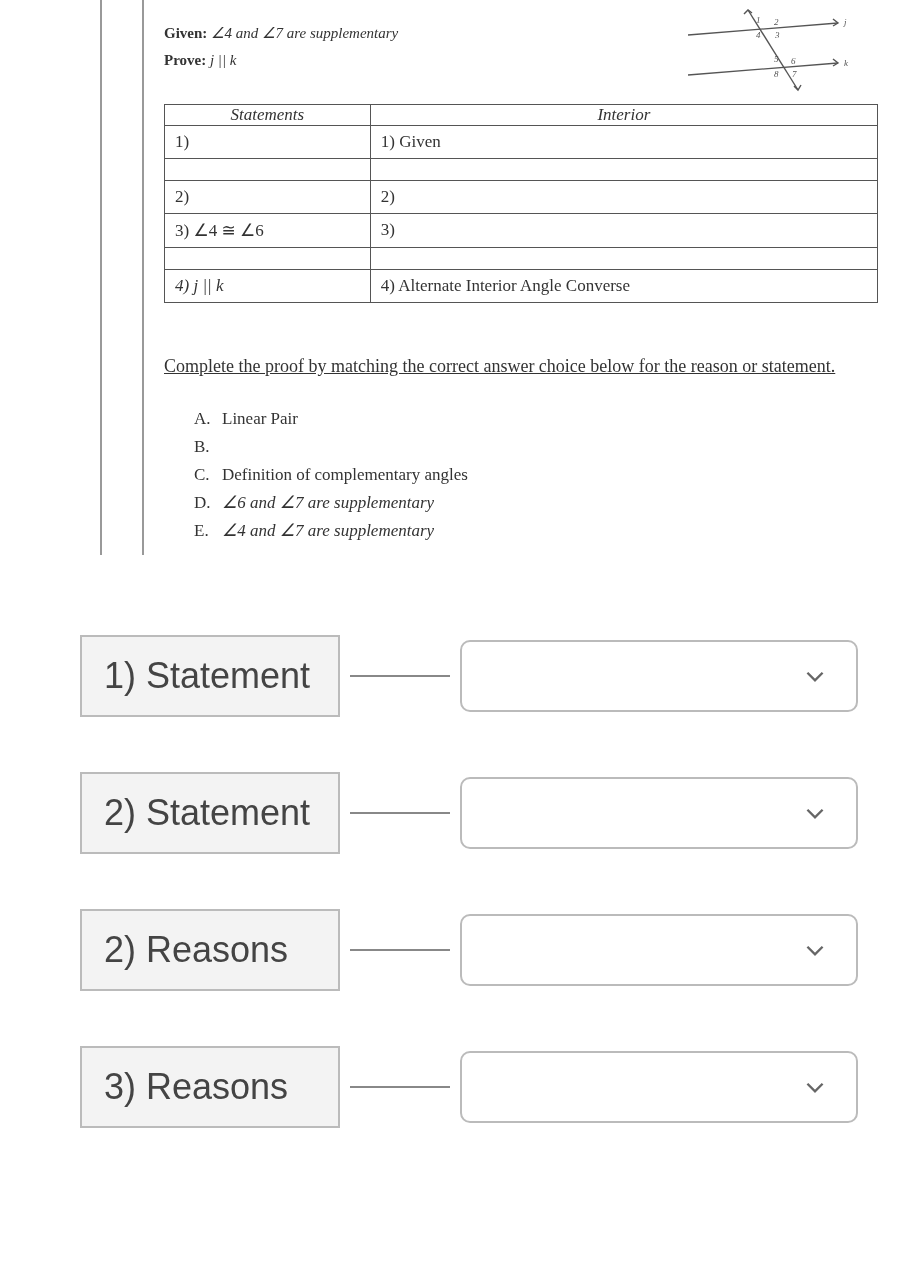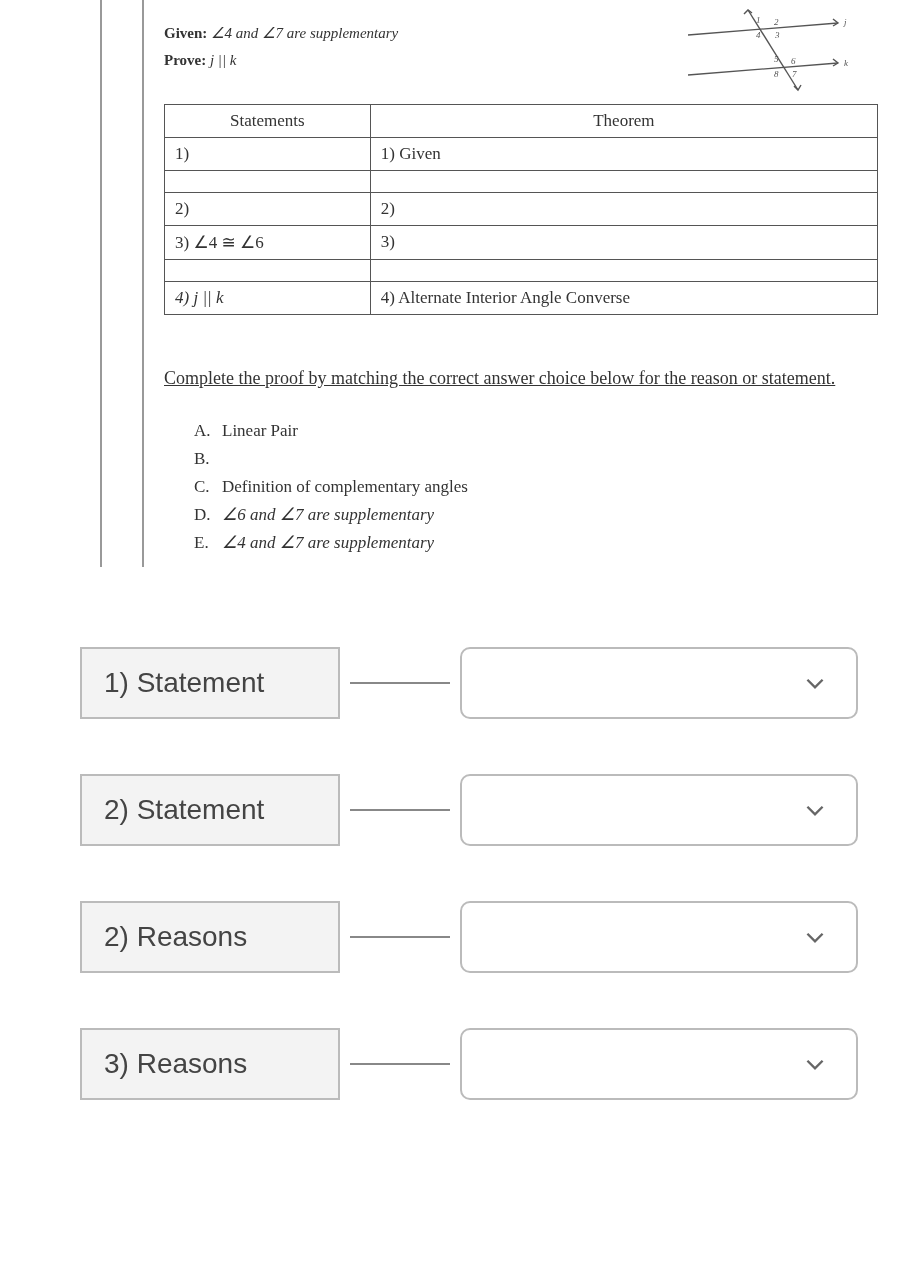--- a/index.html
+++ b/index.html
@@ -35,24 +35,25 @@
     height: 90px;
   }
   .proof-table {
     border-collapse: collapse;
     width: 100%;
     margin-top: 30px;
     font-size: 17px;
   }
   .proof-table th {
     border: 1.5px solid #555;
-    padding: 6px 10px;
+    padding: 0 10px;
     font-weight: normal;
     font-size: 17px;
     text-align: center;
+    font-style: italic;
   }
   .proof-table td {
     border: 1.5px solid #555;
     padding: 6px 10px;
     height: 32px;
     vertical-align: top;
   }
   .proof-table .spacer td {
     border-left: 1.5px solid #555;
     border-right: 1.5px solid #555;
@@ -81,21 +82,21 @@
   }
   .match-row {
     display: flex;
     align-items: center;
     margin-bottom: 55px;
   }
   .label-box {
     border: 2px solid #bbb;
     background: #f3f3f3;
     padding: 18px 22px;
-    font-size: 28px;
+    font-size: 36px;
     font-family: -apple-system, 'Segoe UI', Arial, sans-serif;
     color: #444;
     min-width: 260px;
   }
   .connector {
     flex: 0 0 100px;
     height: 2px;
     background: #888;
     margin: 0 10px;
   }
@@ -156,21 +157,21 @@
         <text x="113" y="59">6</text>
         <text x="114" y="72">7</text>
         <text x="96" y="72">8</text>
       </g>
     </svg>
 
     <table class="proof-table">
       <tbody>
           <tr>
         <th>Statements</th>
-        <th>Theorem</th>
+        <th>Interior</th>
       </tr>
       <tr>
         <td>1)</td>
         <td>1)  Given</td>
       </tr>
       <tr class="spacer">
             <td></td>
             <td></td>
           </tr>
       <tr>

